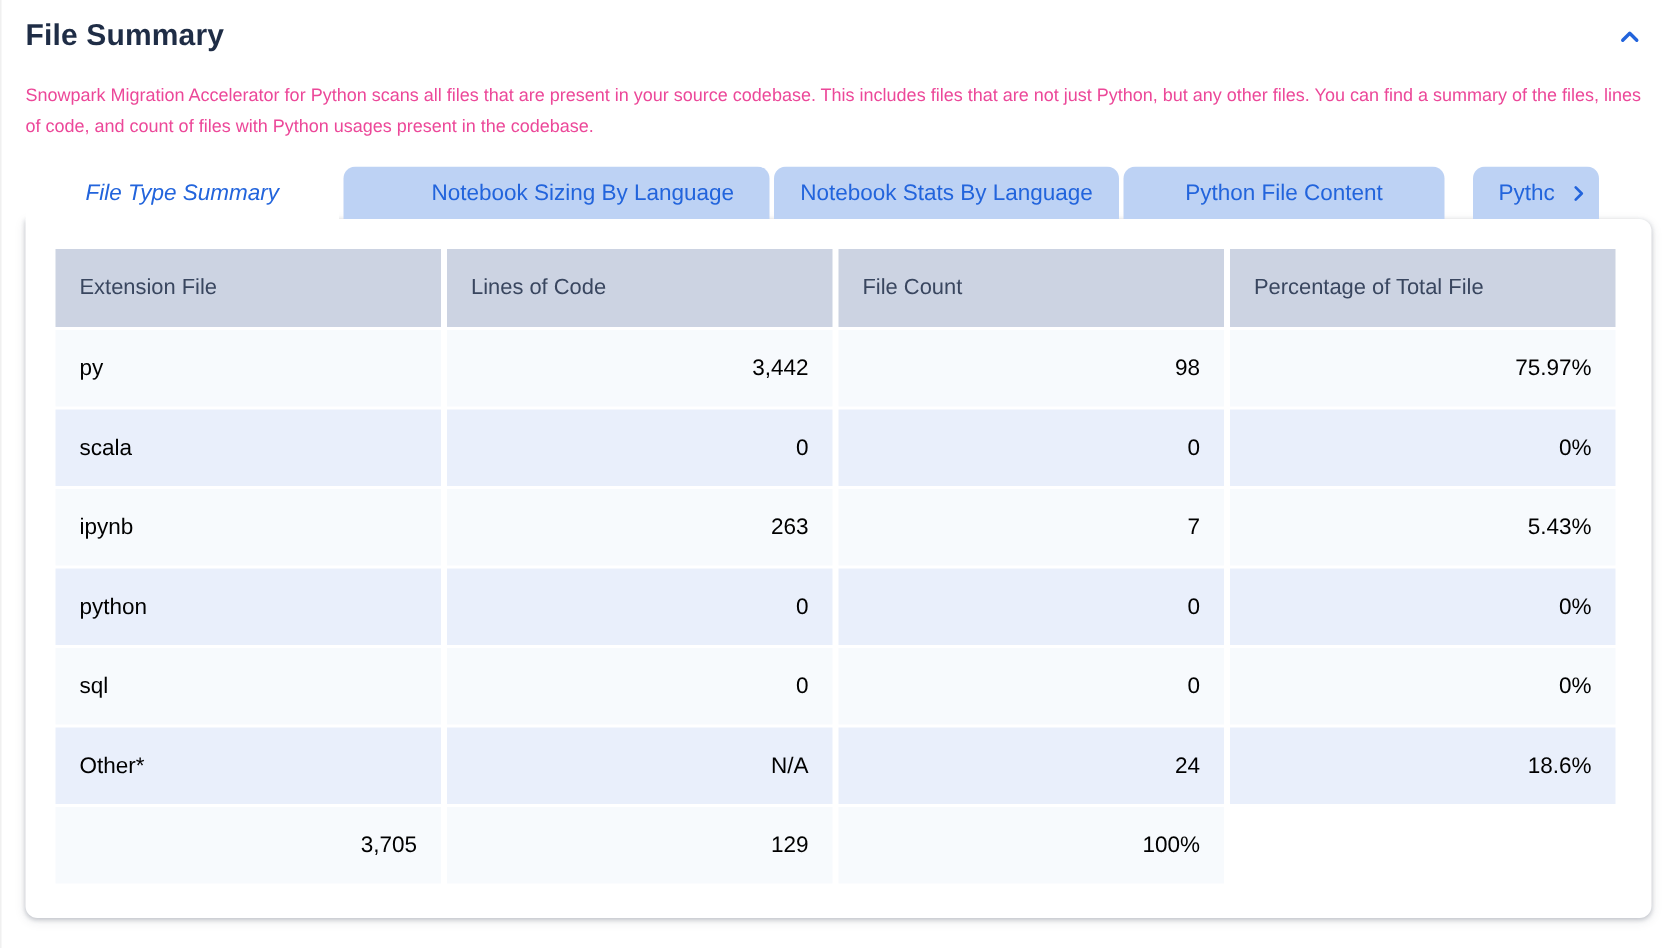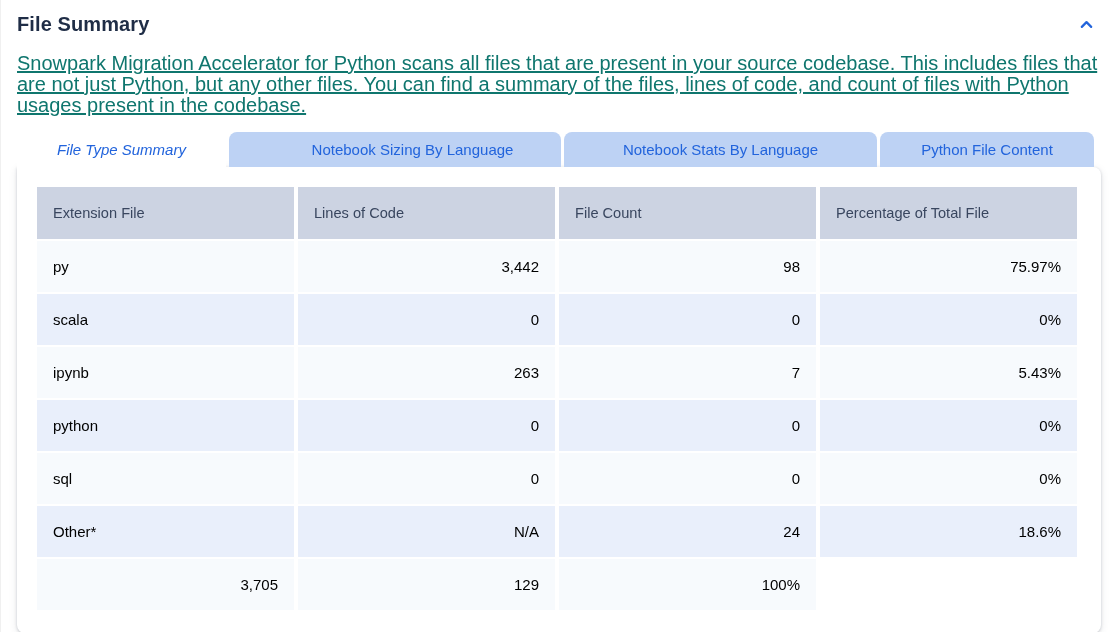--- a/index.html
+++ b/index.html
@@ -22,23 +22,22 @@
     font-size: 20px; font-weight: 700; color: #1f2d46; letter-spacing: 0.1px;
   }
   .collapse-btn {
     background: none; border: none; cursor: pointer;
     width: 24px; height: 24px; display: flex; align-items: center; justify-content: center;
   }
 
   
   .section-desc {
     margin-top: 17px;
-    font-size: 20px; line-height: 21px; color: #0f766e;
+    font-size: 12px; line-height: 21px; color: #ec4899;
     max-width: 1084px;
-    text-decoration: underline;
   }
 
   
   .tabs {
     margin-top: 16px;
     display: flex; gap: 3px;
     height: 35px;
     position: relative; z-index: 2;
     overflow: hidden;
     width: 1084px;
@@ -48,22 +47,22 @@
     display: flex; align-items: center; justify-content: center;
     background: #bdd2f4; color: #2264dc;
     font-size: 15px;
     border: none; cursor: pointer;
     border-radius: 8px 8px 0 0;
     font-family: "Liberation Sans", sans-serif;
     white-space: nowrap;
   }
   .tab.active { background: #ffffff; font-style: italic; }
   .tab-1 { width: 209px; }
-  .tab-2 { width: 332px; padding-left: 35px; }
-  .tab-3 { width: 313px; }
+  .tab-2 { width: 284px; padding-left: 35px; }
+  .tab-3 { width: 230px; }
   .tab-4 { width: 214px; }
   .tab-5 {
     width: 84px; overflow: hidden;
     justify-content: flex-start; padding-left: 17px;
     position: relative;
     margin-left: 16px;
   }
   .tab-scroll-icon {
     position: absolute; right: 7px; top: 50%; transform: translateY(-50%);
     display: flex; align-items: center; cursor: pointer;

